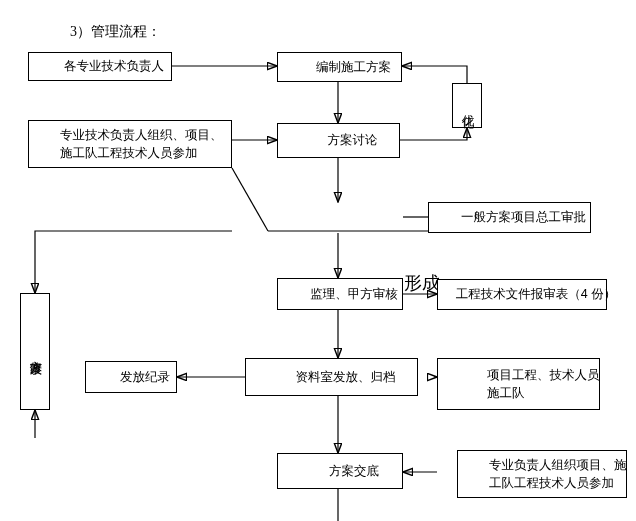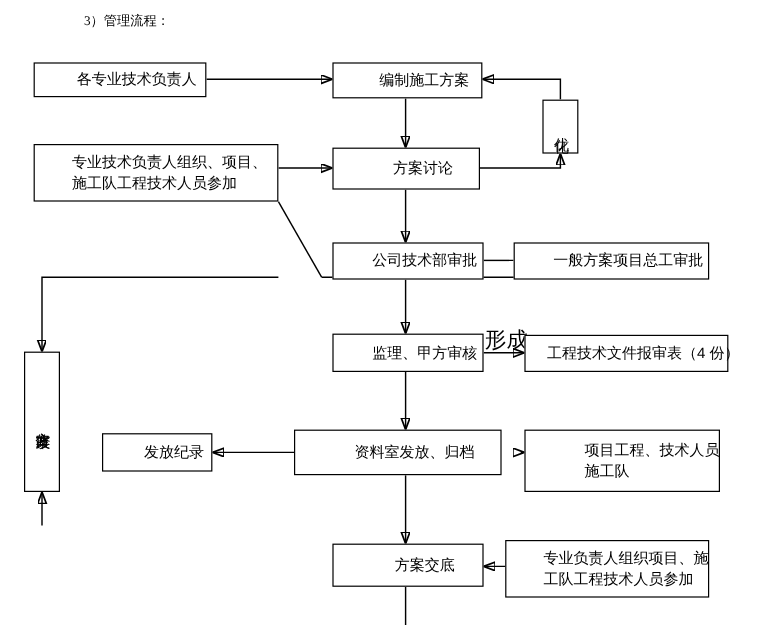--- a/index.html
+++ b/index.html
@@ -12,24 +12,25 @@
   }
   #root {
     position: relative;
     width: 636px;
     height: 521px;
     overflow: hidden;
     background: #ffffff;
   }
   .title {
     position: absolute;
-    font-size: 11px;
+    font-size: 14px;
     color: #000;
     white-space: nowrap;
     font-family: "Liberation Serif", serif;
+    margin-top: 13px;
   }
   .node {
     position: absolute;
     border: 1px solid #000;
     background: #fff;
     box-sizing: border-box;
     display: flex;
     align-items: center;
     justify-content: center;
     font-size: 12.5px;
@@ -168,25 +169,20 @@
       <span>施工队工程技术人员参加</span>
     </span>
   </div>
 
   <div class="node" style="left:277px; top:123px; width:123px; height:35px;">
     <span class="lines">
         <span>方案讨论</span>
       </span>
   </div>
 
-  <div class="node" style="left:277px; top:202px; width:126px; height:31px;">
-    <span class="lines">
-        <span>公司技术部审批</span>
-      </span>
-  </div>
 
   <div class="node" style="left:428px; top:202px; width:163px; height:31px;">
     <span class="lines">
         <span>一般方案项目总工审批</span>
       </span>
   </div>
 
   <div class="node" style="left:277px; top:278px; width:126px; height:32px;">
     <span class="lines">
         <span>监理、甲方审核</span>
@@ -223,20 +219,20 @@
       <span style="padding-left:18px;">施工队</span>
     </span>
   </div>
 
   <div class="node" style="left:277px; top:453px; width:126px; height:36px;">
     <span class="lines">
         <span>方案交底</span>
       </span>
   </div>
 
-  <div class="node left" style="left:421px; top:450px; width:170px; height:48px;">
+  <div class="node left" style="left:457px; top:450px; width:170px; height:48px;">
     <span class="lines">
       <span>专业负责人组织项目、施</span>
       <span>工队工程技术人员参加</span>
     </span>
   </div>
 
 </div>
 
 </body></html>

